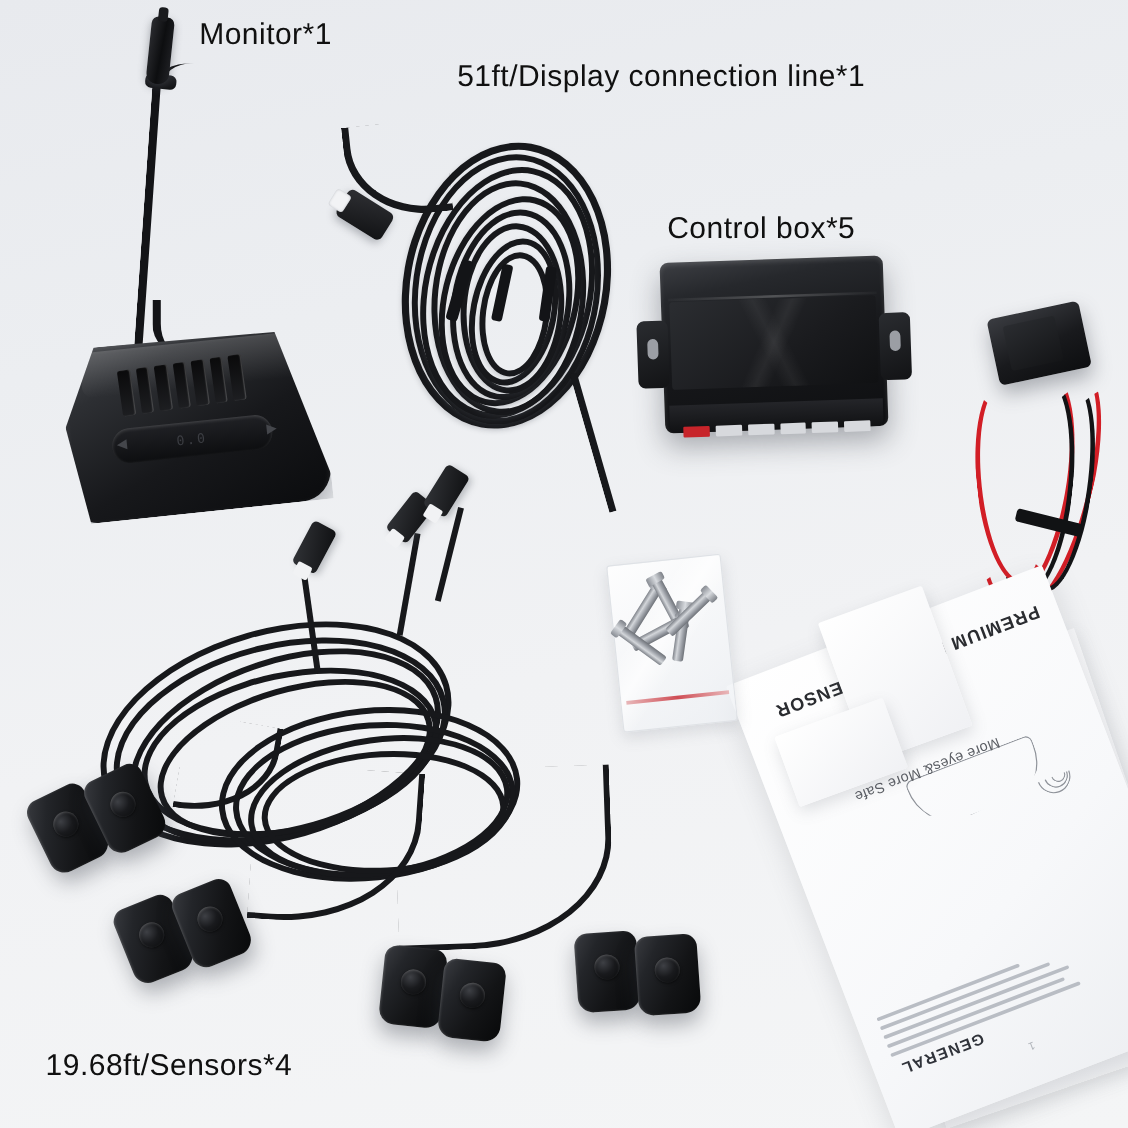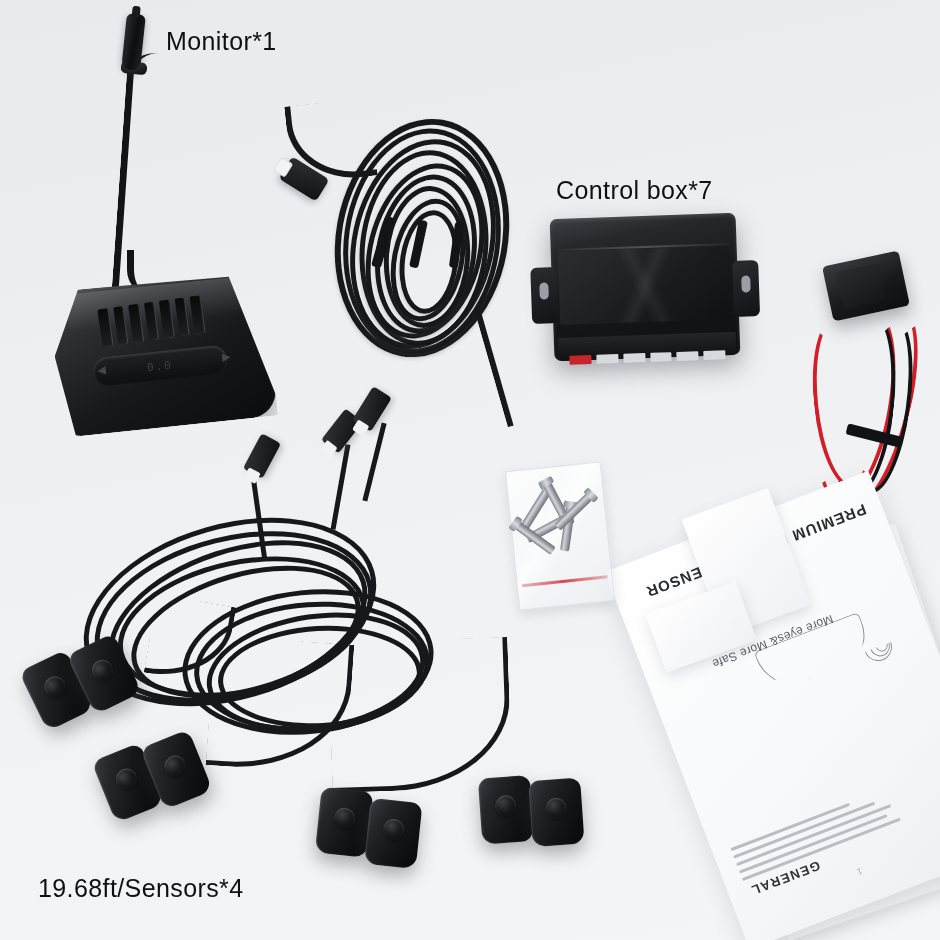--- a/index.html
+++ b/index.html
@@ -346,21 +346,21 @@
   
   .pad{
     background:linear-gradient(150deg,#ffffff,#f0f1f4);
     box-shadow:0 5px 13px rgba(100,105,115,.20);
     border-radius:2px;
   }
   .pad.p-a{ left:700px; top:500px; width:92px; height:124px; transform:rotate(-20deg); }
   .pad.p-b{ left:653px; top:596px; width:96px; height:62px;  transform:rotate(-20deg); }
 
   
-  #lbl-monitor   { left:166px; top:27px; }
+  #lbl-monitor   { left:166px; top:15px; }
   #lbl-display   { left:381px; top:50px; }
   #lbl-control   { left:556px; top:176px; }
   #lbl-power     { left:683px; top:391px; }
   #lbl-sensors   { left:38px;  top:874px; }
 </style>
 </head>
 <body>
 
 <div id="stage">
 
@@ -519,16 +519,17 @@
         <div class="scr b"></div>
         <div class="scr c"></div>
       <div class="scr d"></div>
         <div class="scr e"></div>
         <div class="scr f"></div>
     </div>
     <div class="bag-seal"></div>
   </div>
 
   <div class="lbl" id="lbl-monitor">Monitor*1</div>
-  <div class="lbl" id="lbl-control">Control box*7</div>
+  <div class="lbl" id="lbl-display">51ft/Display connection line*1</div>
+  <div class="lbl" id="lbl-control">Control box*5</div>
   <div class="lbl" id="lbl-sensors">19.68ft/Sensors*4</div>
 
 </div>
 
 </body></html>

